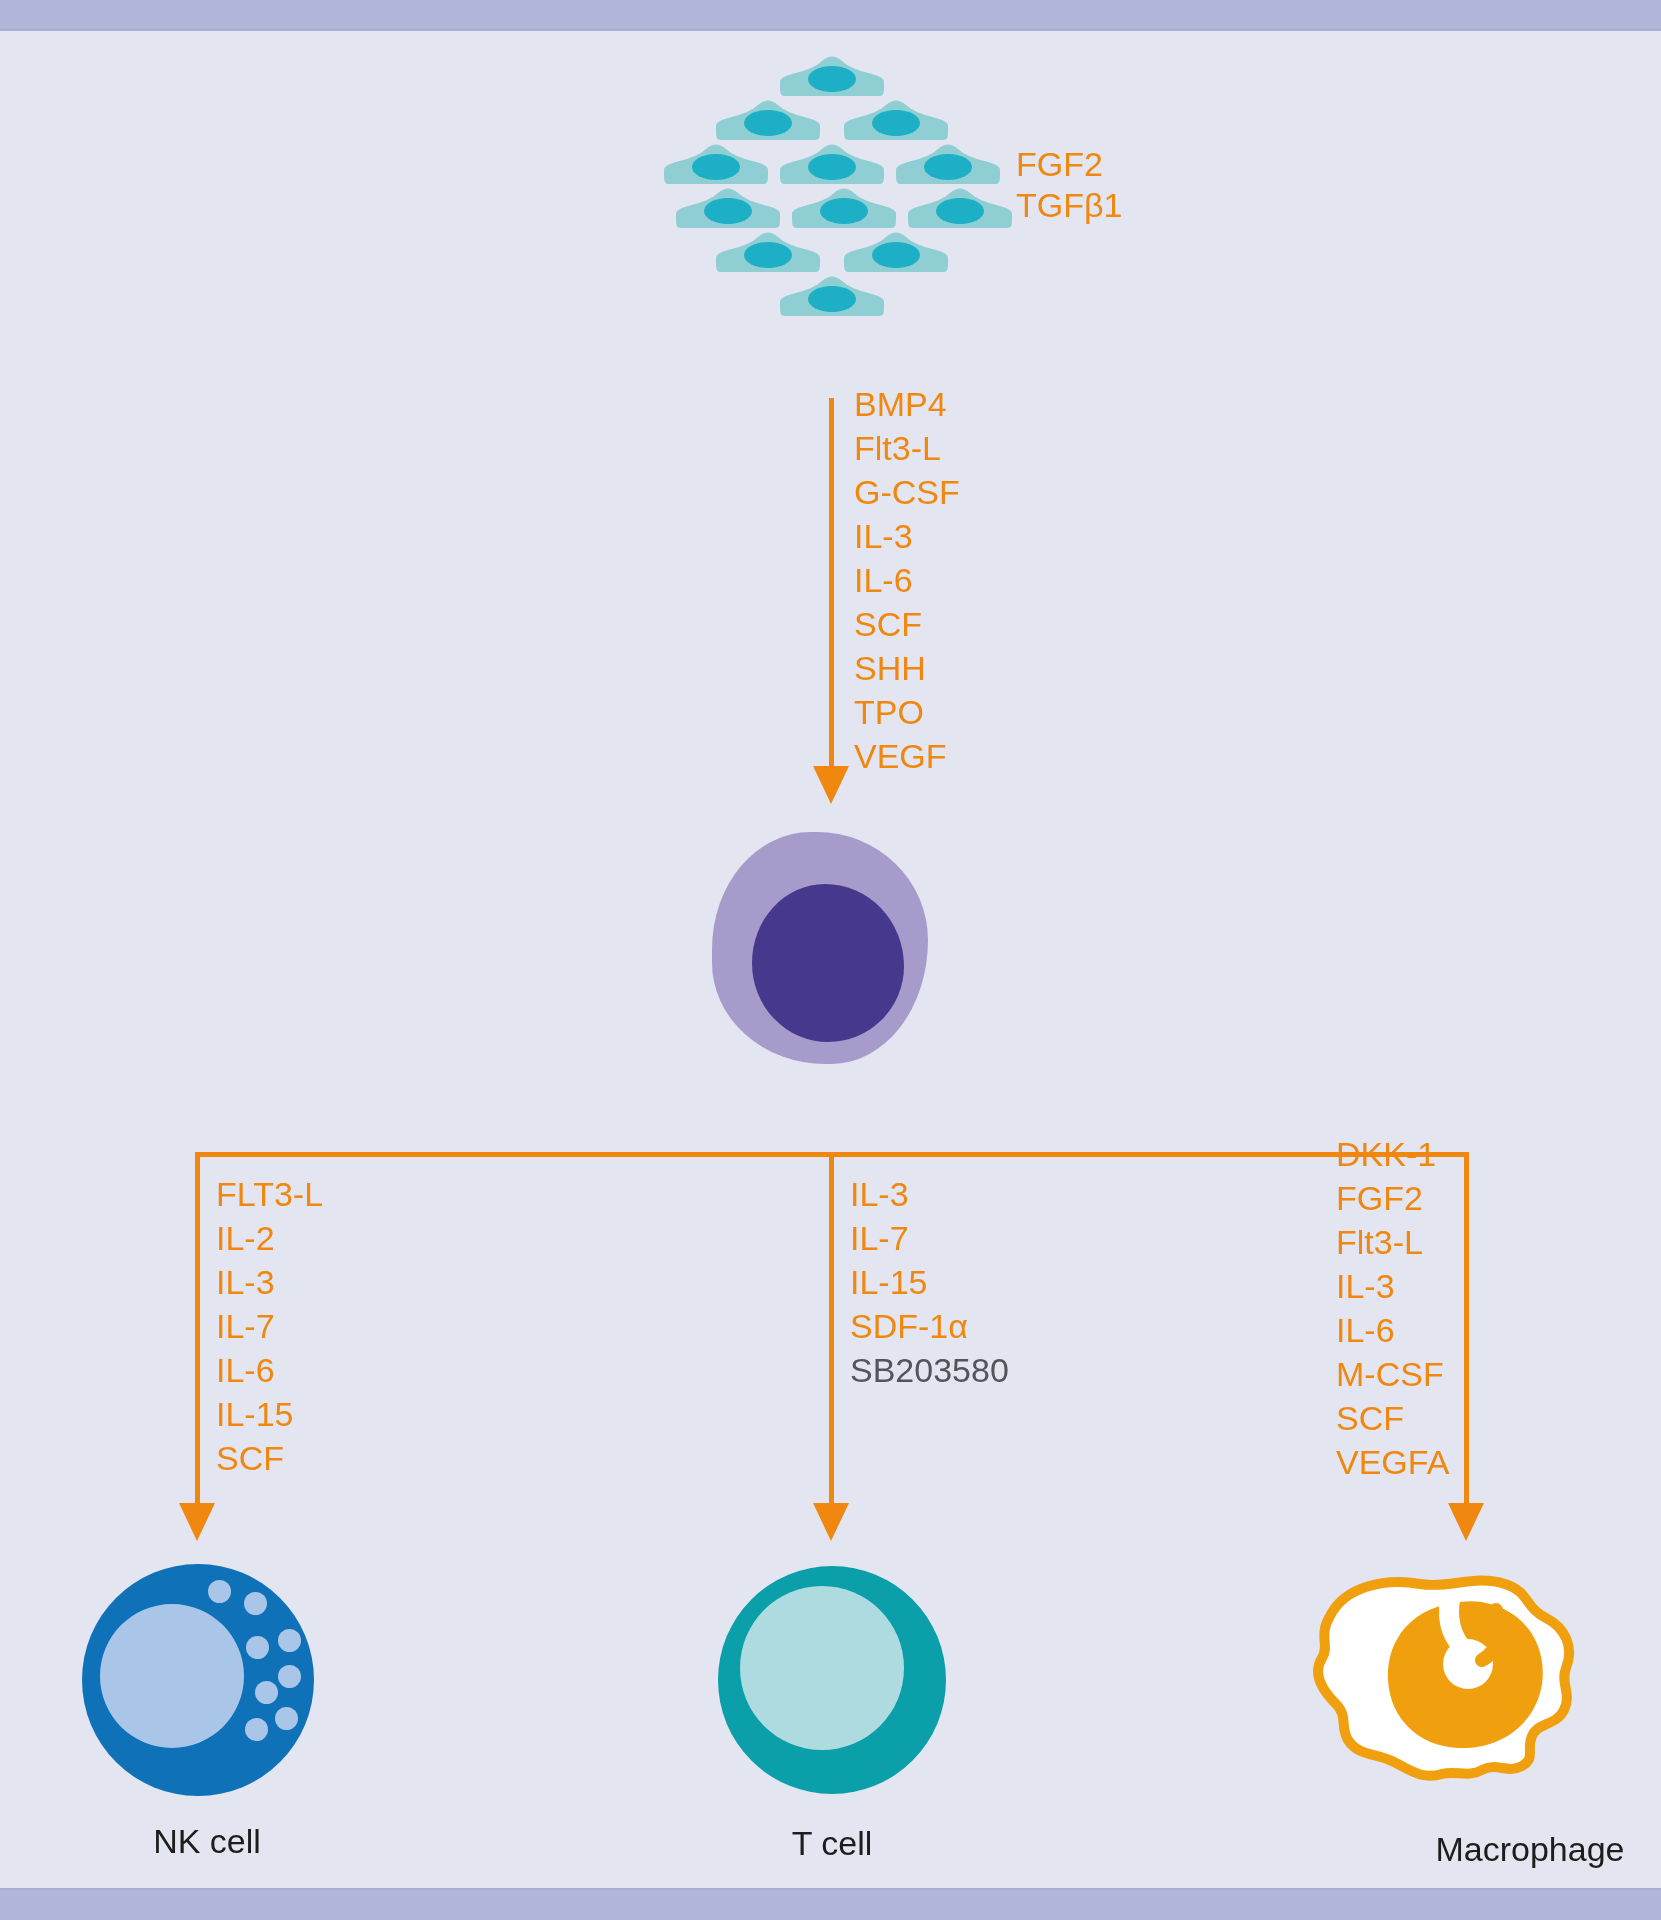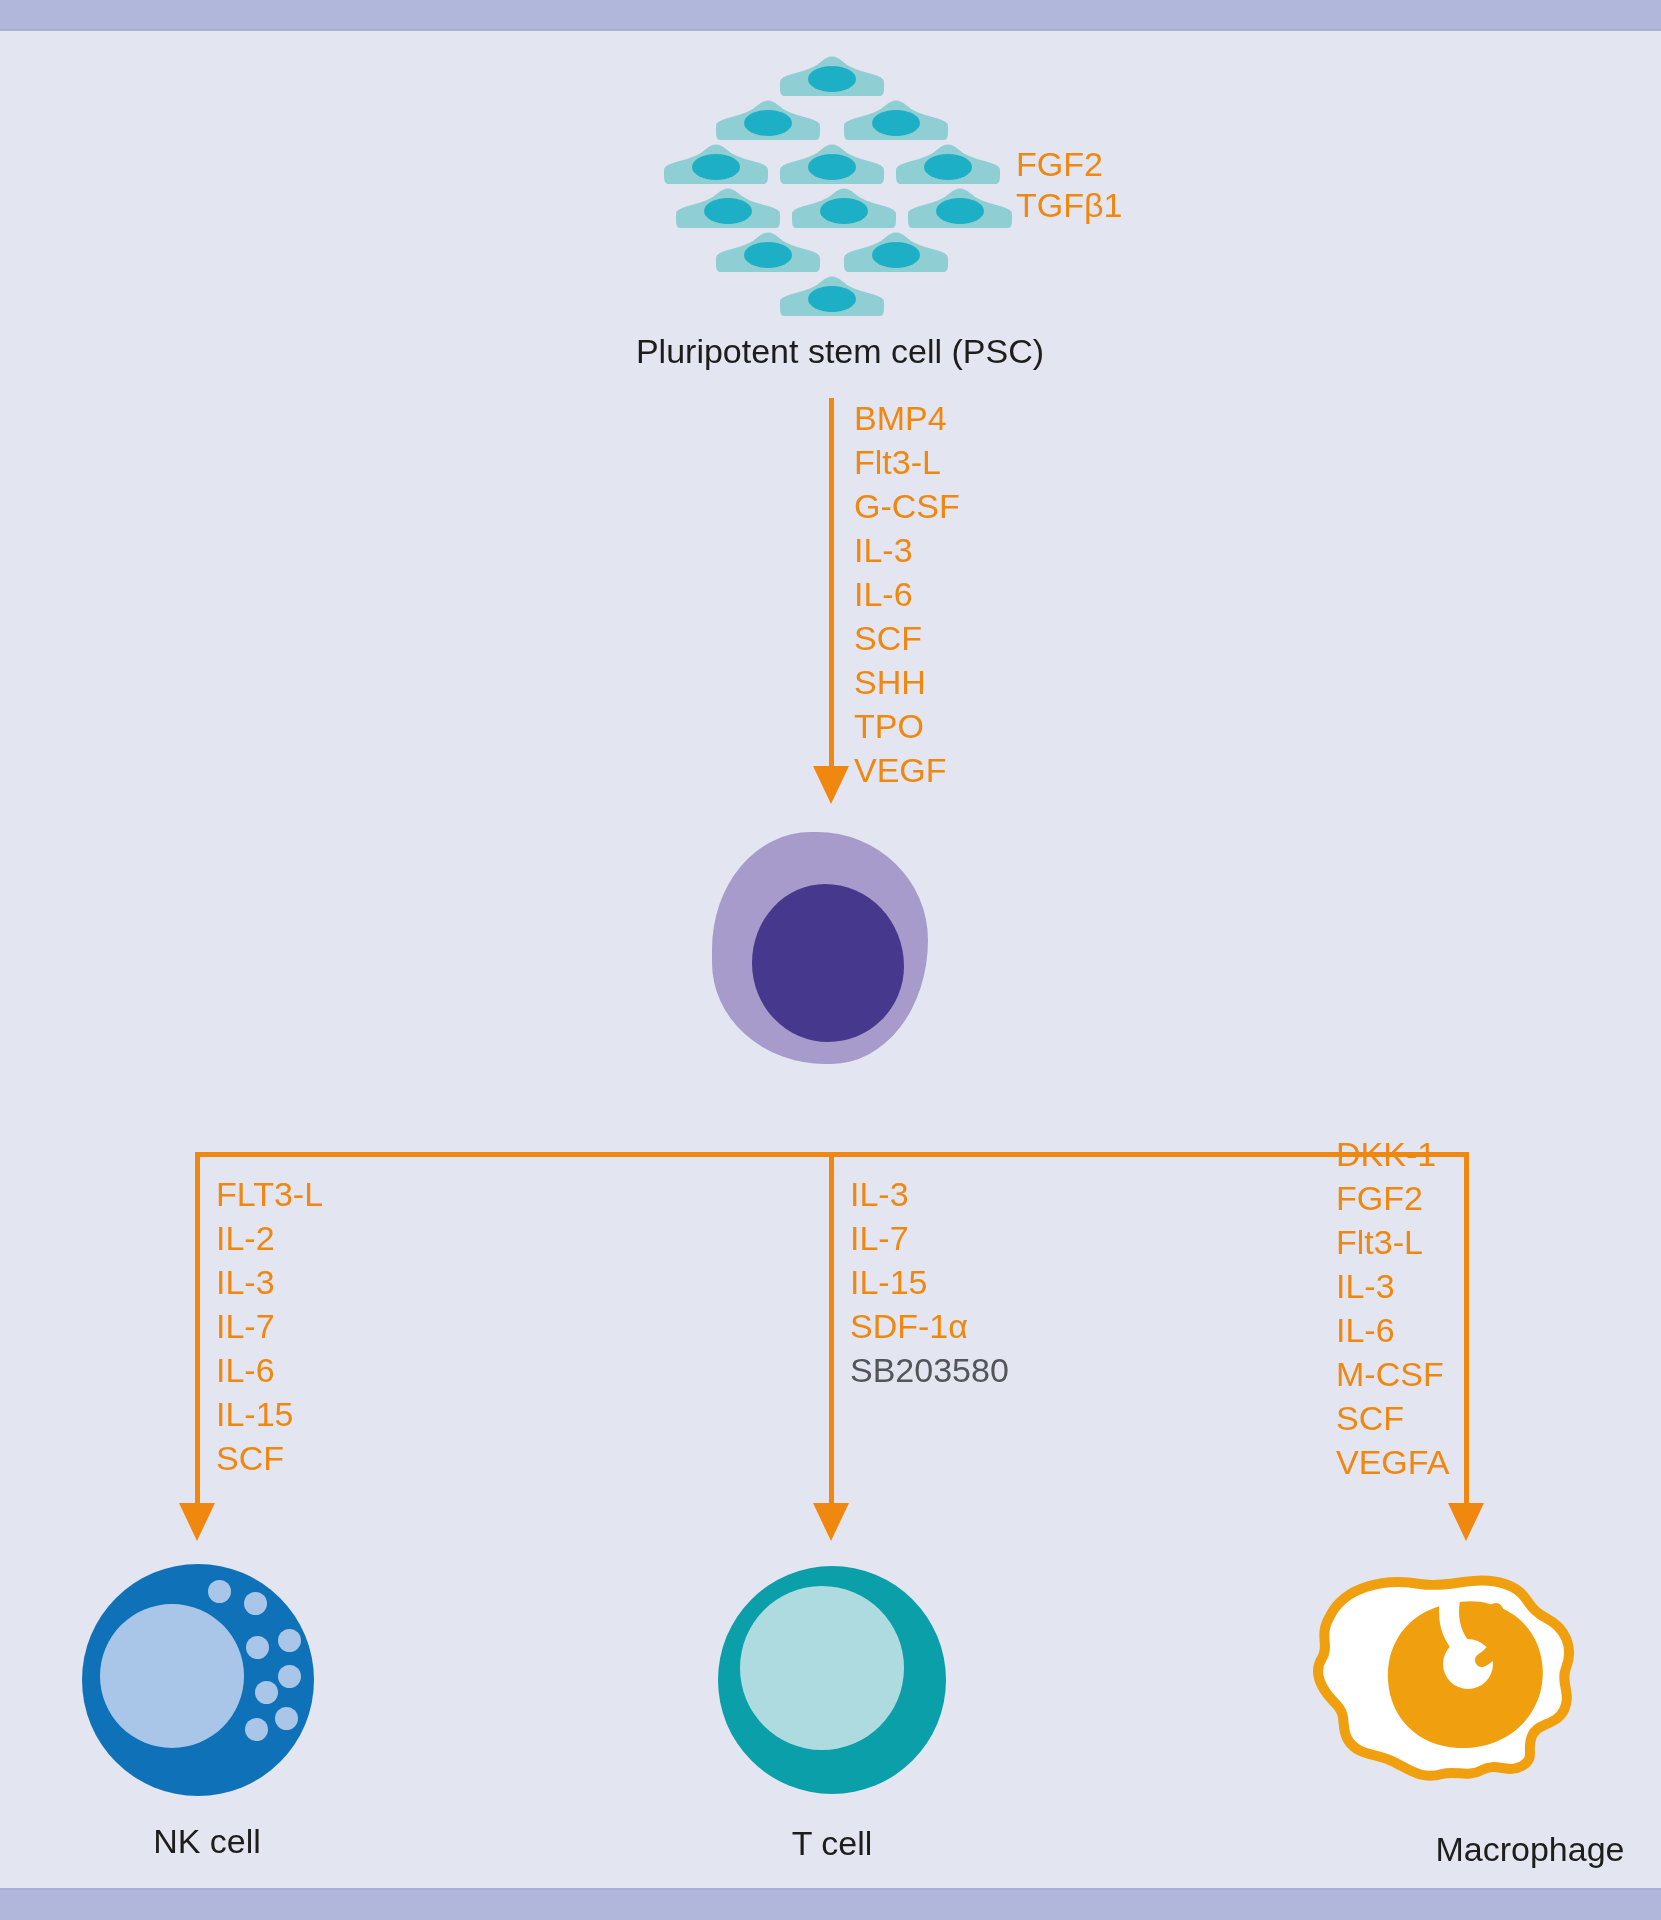--- a/index.html
+++ b/index.html
@@ -84,26 +84,25 @@
     <use href="#psc-cell" x="64" y="176"></use>
     <use href="#psc-cell" x="192" y="176"></use>
     <use href="#psc-cell" x="128" y="220"></use>
   </svg>
 
   <div class="flist" style="left:1016px;top:144px;line-height:41px;">
     <div class="fi">FGF2</div>
     <div class="fi">TGFβ1</div>
   </div>
 
-  <div class="label" style="left:840px;top:332px;">Pluripotent stem cell (PSC)</div>
 
   <div class="vline" style="left:829px;top:398px;height:370px;"></div>
   <div class="ahead" style="left:813px;top:766px;"></div>
 
-  <div class="flist" style="left:854px;top:396px;">
+  <div class="flist" style="left:854px;top:382px;">
     <div class="fi">BMP4</div>
     <div class="fi">Flt3-L</div>
     <div class="fi">G-CSF</div>
     <div class="fi">IL-3</div>
     <div class="fi">IL-6</div>
     <div class="fi">SCF</div>
     <div class="fi">SHH</div>
     <div class="fi">TPO</div>
     <div class="fi">VEGF</div>
   </div>

